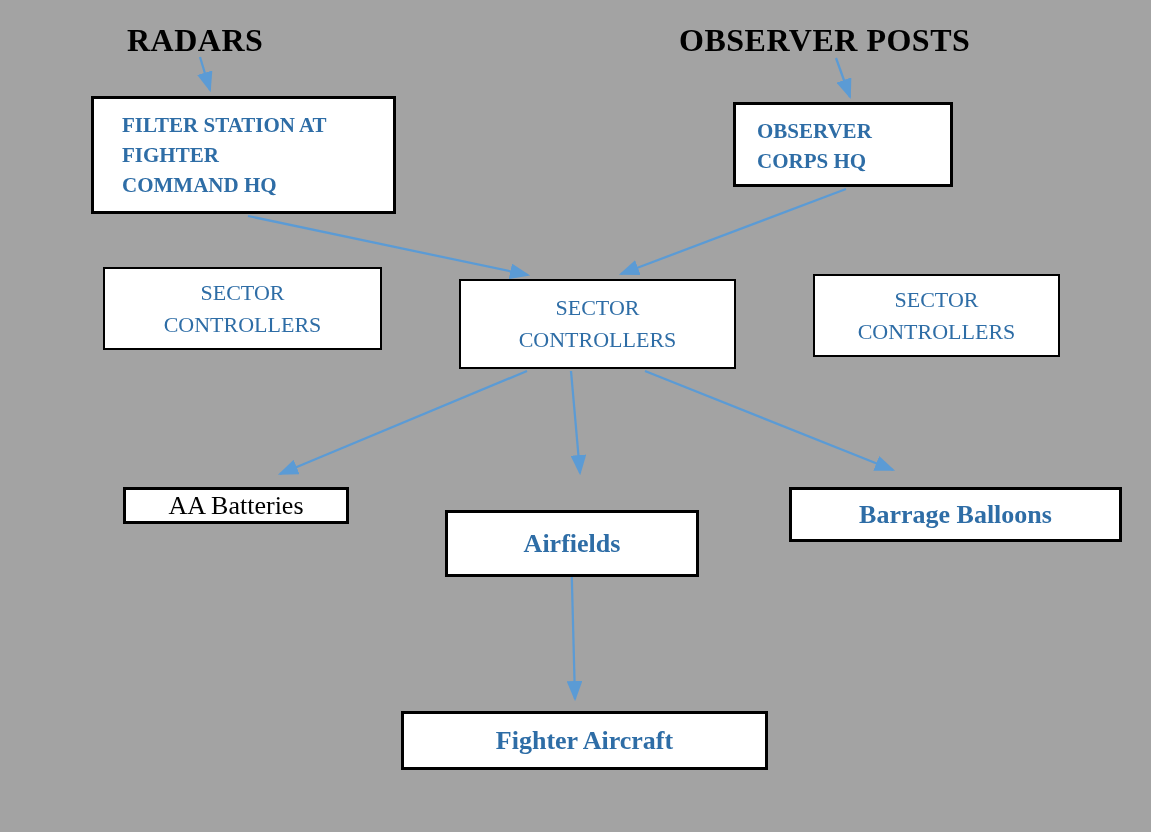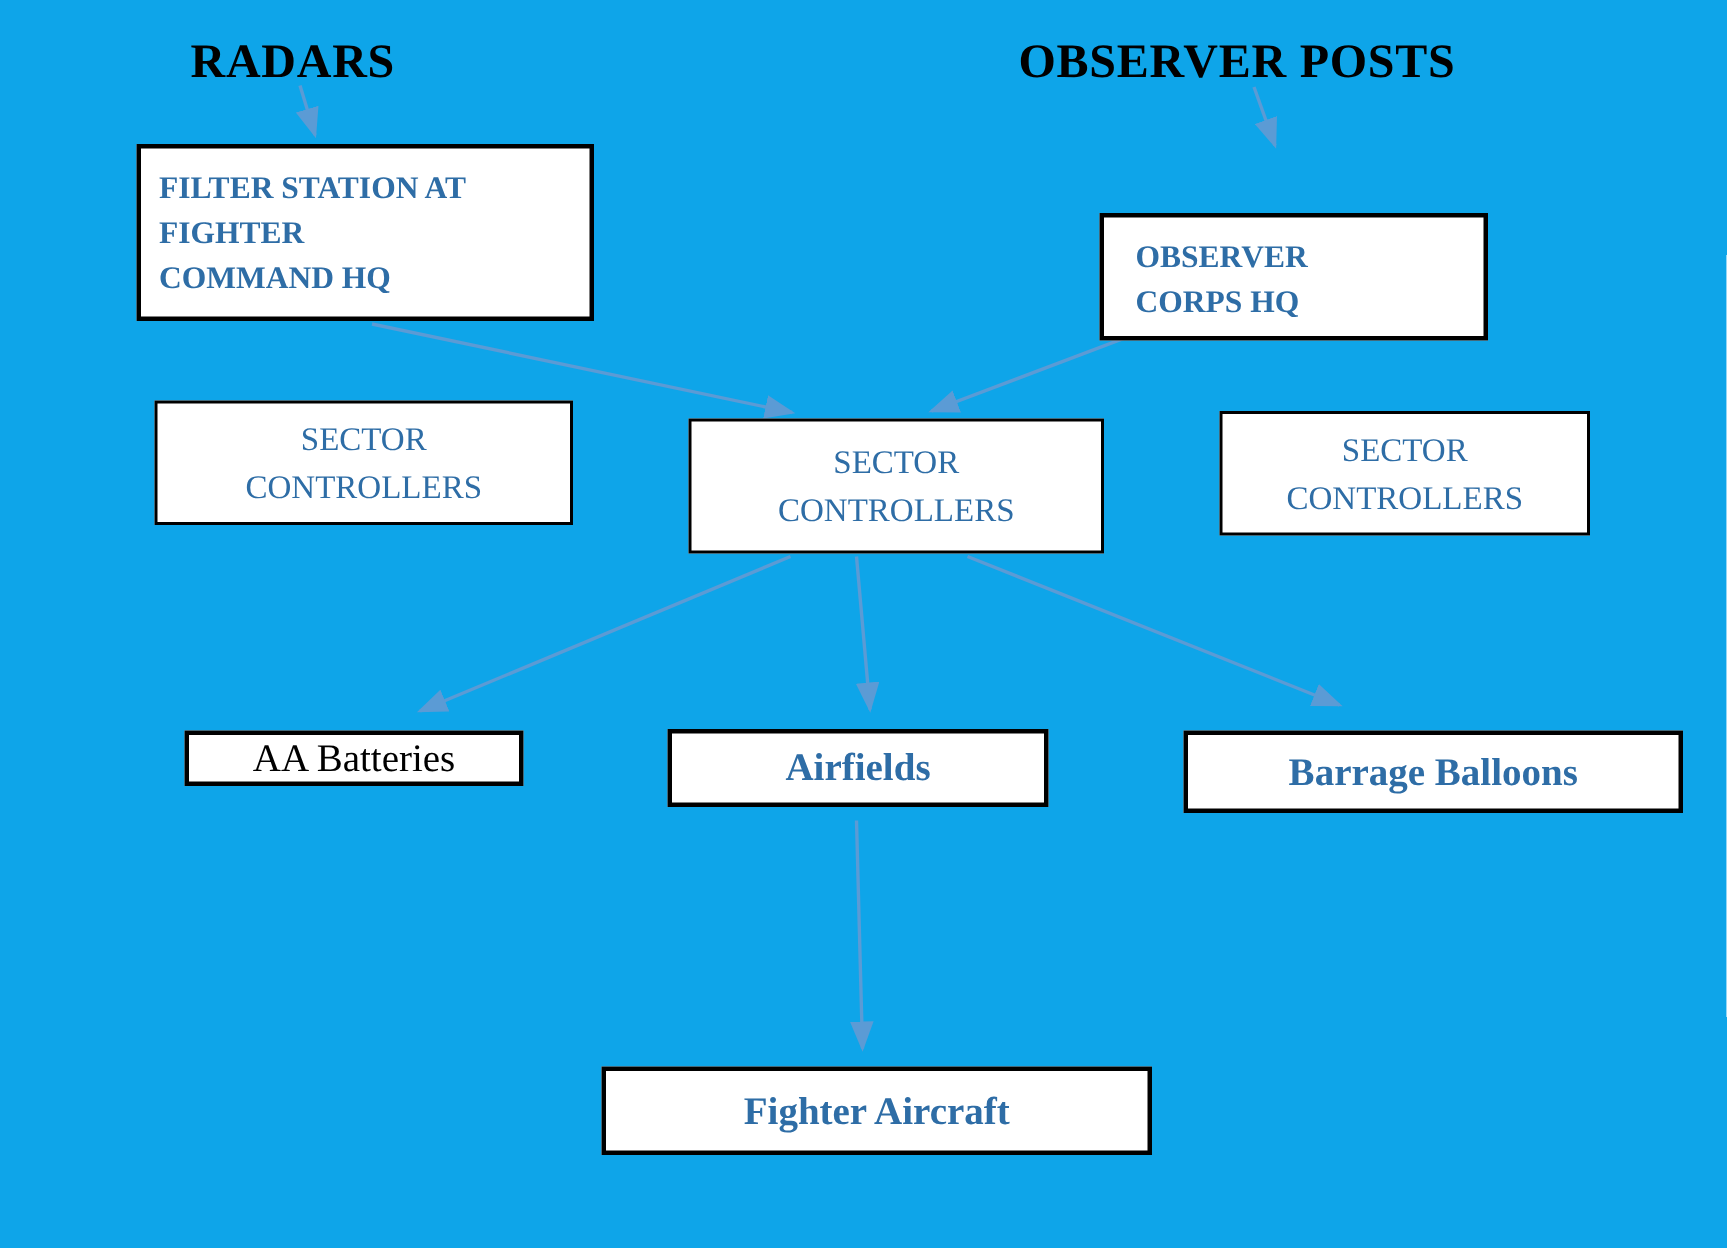--- a/index.html
+++ b/index.html
@@ -4,21 +4,21 @@
 <style>
   html, body {
     margin: 0;
     padding: 0;
     background: #ffffff;
   }
   .canvas {
     position: relative;
     width: 1151px;
     height: 832px;
-    background: #0ea5e9;
+    background: #a3a3a3;
     font-family: "Liberation Serif", "DejaVu Serif", serif;
     overflow: hidden;
   }
   .arrow-layer {
     position: absolute;
     left: 0;
     top: 0;
     width: 1151px;
     height: 832px;
     pointer-events: none;
@@ -64,27 +64,26 @@
     font-weight: normal;
   }
   .black-reg {
     color: var(--text-black, #000000);
     font-weight: normal;
   }
 
   #box-filter-station {
     left: 91px; top: 96px; width: 305px; height: 118px;
     font-size: 21px; line-height: 30px;
-    padding: 11px 10px 0 12px;
+    padding: 11px 10px 0 28px;
   }
   #box-observer-corps {
-    left: 733px; top: 102px; width: 259px; height: 85px;
+    left: 733px; top: 102px; width: 220px; height: 85px;
     font-size: 21px; line-height: 30px;
     padding: 11px 10px 0 21px;
-    margin-top: 40px;
   }
   #box-sector-left {
     left: 103px; top: 267px; width: 279px; height: 83px;
     font-size: 22px; line-height: 32px;
     border-width: 2px;
   }
   #box-sector-center {
     left: 459px; top: 279px; width: 277px; height: 90px;
     font-size: 22px; line-height: 32px;
     border-width: 2px;
@@ -92,21 +91,21 @@
   #box-sector-right {
     left: 813px; top: 274px; width: 247px; height: 83px;
     font-size: 22px; line-height: 32px;
     border-width: 2px;
   }
   #box-aa-batteries {
     left: 123px; top: 487px; width: 226px; height: 37px;
     font-size: 26px;
   }
   #box-airfields {
-    left: 445px; top: 486px; width: 254px; height: 52px;
+    left: 445px; top: 510px; width: 254px; height: 67px;
     font-size: 26px;
   }
   #box-barrage-balloons {
     left: 789px; top: 487px; width: 333px; height: 55px;
     font-size: 26px;
   }
   #box-fighter-aircraft {
     left: 401px; top: 711px; width: 367px; height: 59px;
     font-size: 26px;
   }

